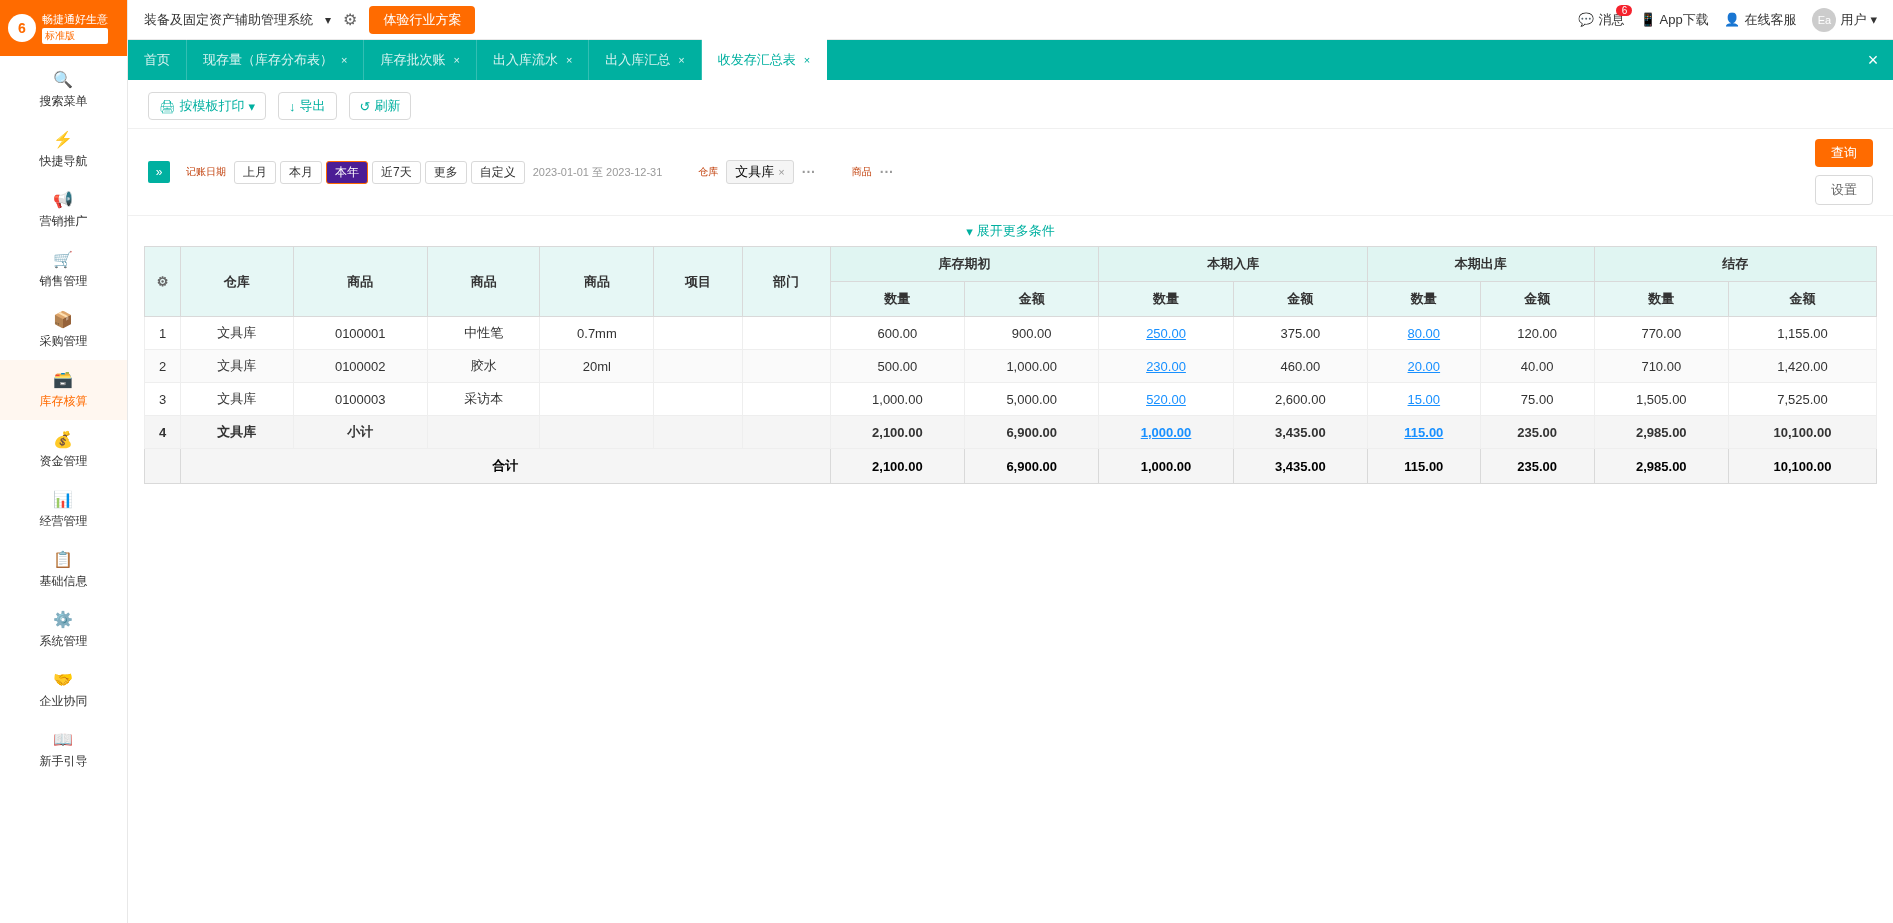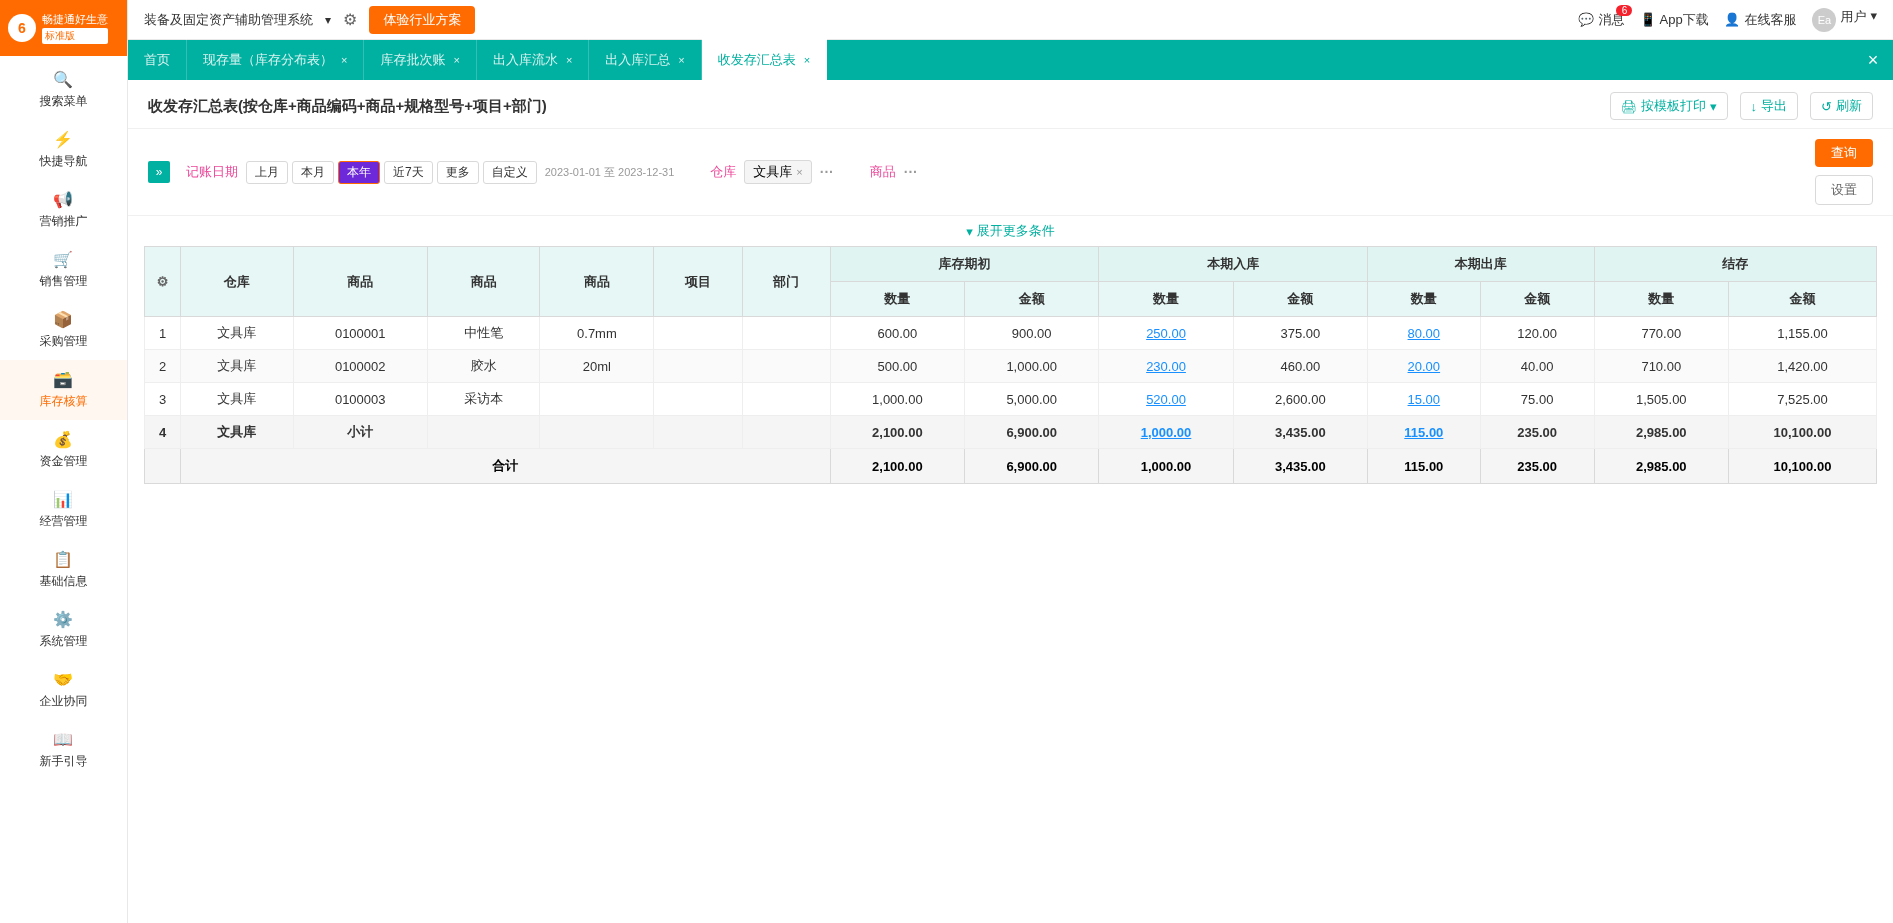--- a/index.html
+++ b/index.html
@@ -24,21 +24,21 @@
     .topbar { height: 40px; background: #fff; border-bottom: 1px solid #e8e8e8; display: flex; align-items: center; padding: 0 16px; gap: 16px; justify-content: space-between; }
     .topbar-left { display: flex; align-items: center; gap: 12px; }
     .topbar-system-name { font-size: 13px; color: #333; }
     .topbar-dropdown { display: flex; align-items: center; gap: 4px; cursor: pointer; color: #333; font-size: 12px; }
     .topbar-settings { cursor: pointer; color: #666; font-size: 16px; }
     .topbar-trial-btn { background: #ff6b00; color: #fff; border: none; border-radius: 4px; padding: 5px 14px; font-size: 13px; cursor: pointer; }
     .topbar-right { display: flex; align-items: center; gap: 16px; font-size: 13px; color: #333; }
     .topbar-msg { position: relative; cursor: pointer; }
     .topbar-msg-badge { position: absolute; top: -6px; right: -8px; background: #f5222d; color: #fff; font-size: 10px; border-radius: 10px; padding: 0 4px; min-width: 16px; text-align: center; }
     .topbar-link { cursor: pointer; color: #333; }
-    .topbar-user { display: flex; align-items: flex-start; gap: 4px; cursor: pointer; }
+    .topbar-user { display: flex; align-items: center; gap: 4px; cursor: pointer; }
     .topbar-avatar { width: 24px; height: 24px; background: #ccc; border-radius: 50%; display: flex; align-items: center; justify-content: center; font-size: 11px; color: #fff; }
 
     
     .tabbar { height: 40px; background: #00b0a0; display: flex; align-items: center; padding: 0 0; position: relative; }
     .tab { display: flex; align-items: center; padding: 0 16px; height: 51px; cursor: pointer; color: rgba(255,255,255,0.85); font-size: 13px; gap: 6px; border-right: 1px solid rgba(255,255,255,0.2); }
     .tab.active { background: #fff; color: #00b0a0; border-radius: 4px 4px 0 0; }
     .tab-close { font-size: 11px; color: inherit; cursor: pointer; margin-left: 2px; }
     .tabbar-close-btn { position: absolute; right: 0; top: 0; height: 40px; width: 40px; display: flex; align-items: center; justify-content: center; cursor: pointer; color: #fff; font-size: 18px; }
 
     
@@ -48,24 +48,24 @@
     
     .page-header { padding: 12px 20px 8px; border-bottom: 1px solid #f0f0f0; display: flex; align-items: center; justify-content: space-between; }
     .page-title { font-size: 15px; font-weight: bold; color: #333; }
     .page-actions { display: flex; align-items: center; gap: 12px; }
     .page-action-btn { display: flex; align-items: center; gap: 4px; cursor: pointer; color: #00b0a0; font-size: 13px; border: 1px solid #d9d9d9; border-radius: 4px; padding: 4px 10px; background: #fff; }
 
     
     .filter-bar { padding: 10px 20px; background: #fff; border-bottom: 1px solid #f0f0f0; display: flex; align-items: center; gap: 16px; flex-wrap: wrap; }
     .filter-toggle { width: 22px; height: 22px; background: #00b0a0; border-radius: 2px; display: flex; align-items: center; justify-content: center; cursor: pointer; color: #fff; font-size: 12px; flex-shrink: 0; }
     .filter-section { display: flex; align-items: center; gap: 8px; flex-wrap: wrap; }
-    .filter-label { color: #ec4899; font-size: 13px; white-space: nowrap; }
+    .filter-label { color: #c2410c; font-size: 10px; white-space: nowrap; }
     .date-btns { display: flex; gap: 4px; align-items: flex-start; }
     .date-btn { padding: 2px 8px; border: 1px solid #d9d9d9; border-radius: 3px; cursor: pointer; font-size: 12px; background: #fff; color: #333; }
-    .date-btn.active { background: #6d28d9; color: #fff; border-color: #ff6b00; }
+    .date-btn.active { background: #4c1d95; color: #fff; border-color: #ff6b00; }
     .date-range { color: #999; font-size: 11px; white-space: nowrap; }
     .filter-tag { display: flex; align-items: center; gap: 4px; background: #f5f5f5; border: 1px solid #d9d9d9; border-radius: 3px; padding: 2px 8px; font-size: 13px; }
     .filter-tag-close { cursor: pointer; color: #999; font-size: 11px; }
     .filter-more { color: #999; cursor: pointer; font-size: 14px; font-weight: bold; }
     .query-btn { background: #ff6b00; color: #fff; border: none; border-radius: 4px; padding: 5px 16px; font-size: 13px; cursor: pointer; }
     .setting-btn { background: #fff; color: #666; border: 1px solid #d9d9d9; border-radius: 4px; padding: 5px 12px; font-size: 13px; cursor: pointer; }
 
     
     .expand-row { display: flex; justify-content: center; padding: 6px 0; background: #fff; }
     .expand-btn { display: flex; align-items: center; gap: 4px; color: #00b0a0; font-size: 13px; cursor: pointer; border: none; background: none; }
@@ -199,21 +199,20 @@
       <span>收发存汇总表</span>
       <span class="tab-close">×</span>
     </div>
     <div class="tabbar-close-btn">×</div>
   </div>
 
   <div class="content">
     <div class="page">
 
       <div class="page-header">
-        <div class="page-title">收发存汇总表(按仓库+商品编码+商品+规格型号+项目+部门)</div>
         <div class="page-actions">
           <button class="page-action-btn">
             <span>🖨</span>
             <span>按模板打印</span>
             <span>▾</span>
           </button>
           <button class="page-action-btn">
             <span>↓</span>
             <span>导出</span>
           </button>

